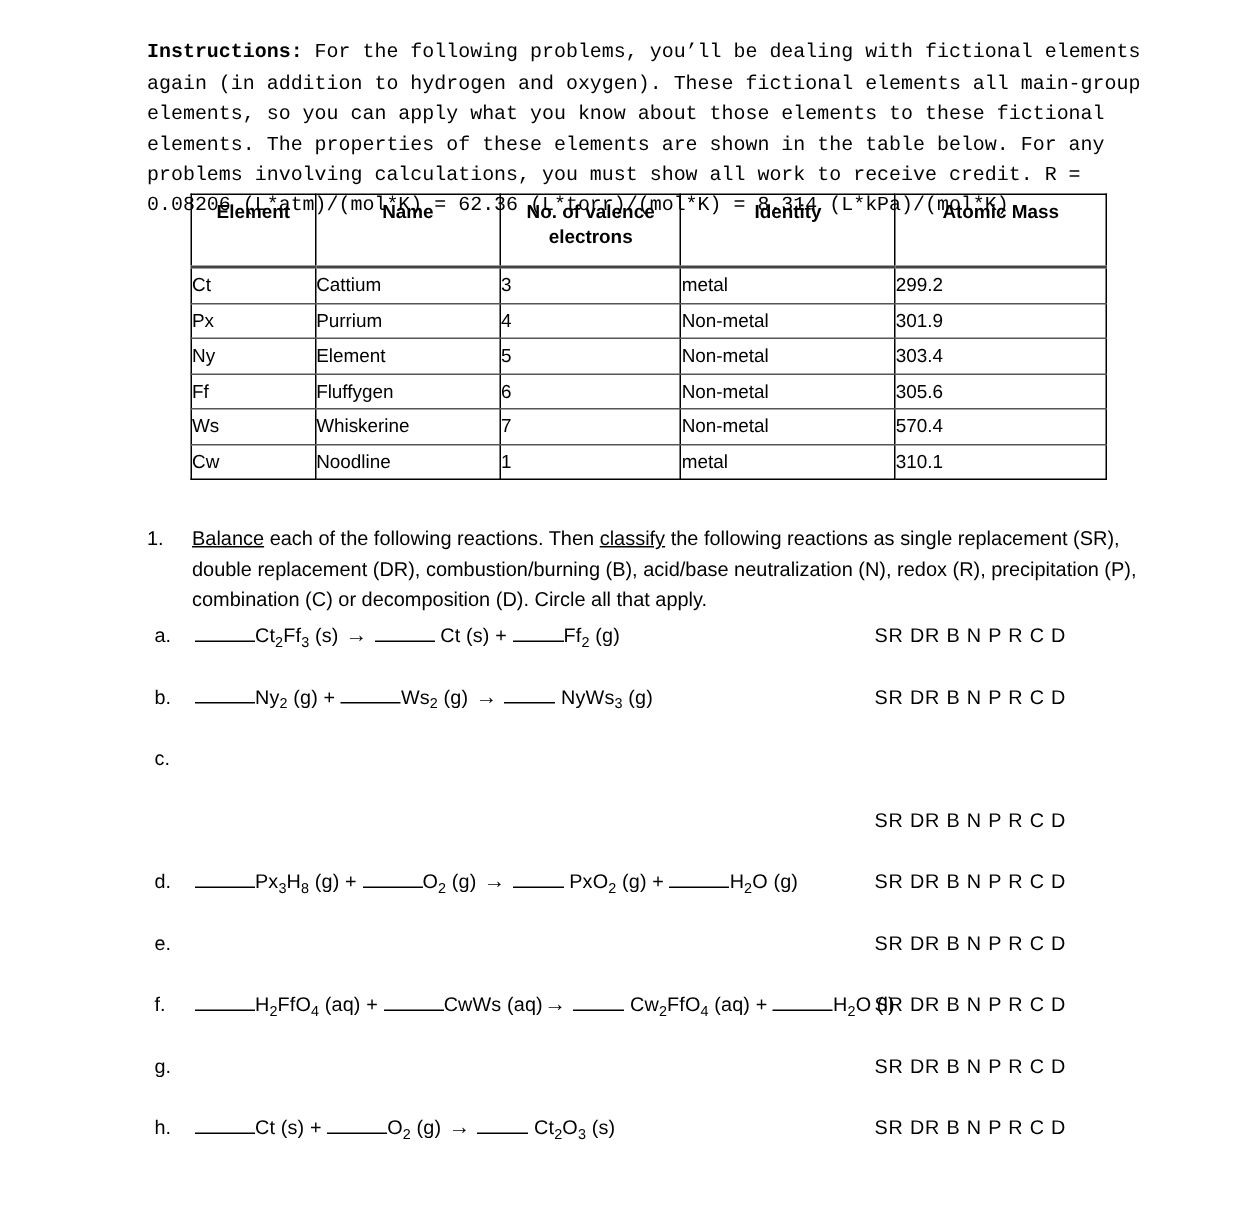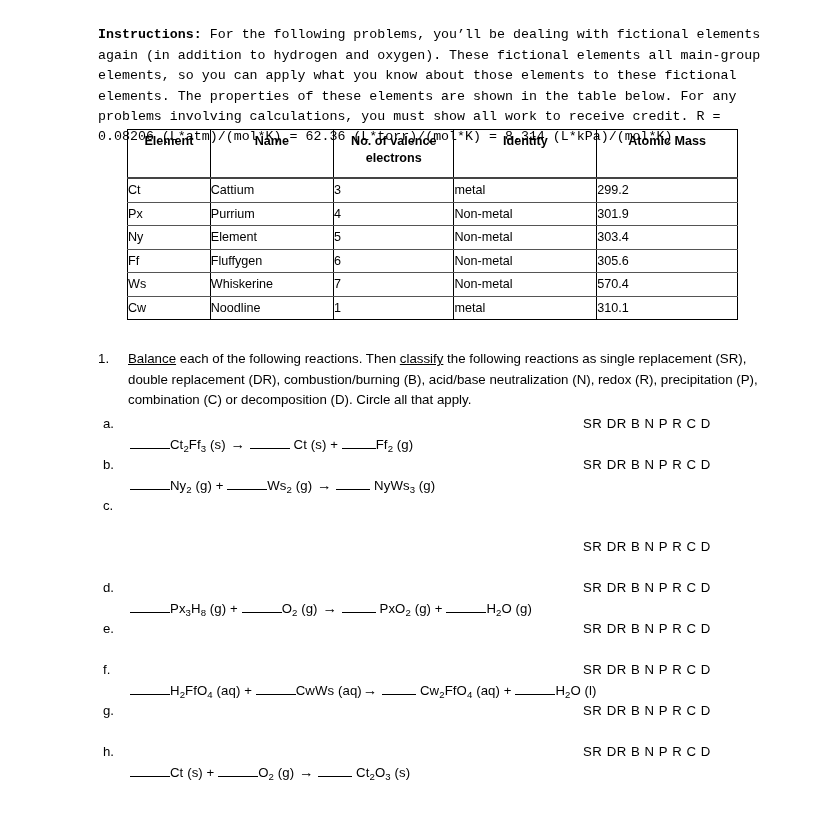--- a/index.html
+++ b/index.html
@@ -112,21 +112,20 @@
     top: 0px;
     width: 20px;
     text-align: left;
   }
   .peq {
     position: absolute;
     left: 32px;
     top: 0px;
     white-space: nowrap;
     letter-spacing: 0.1px;
-    margin-top: 20px;
   }
   .pclass {
     position: absolute;
     left: 485px;
     top: 0px;
     white-space: nowrap;
     letter-spacing: 0.55px;
     font-size: 13.2px;
   }
   .pclass.drop { top: 41px; }

